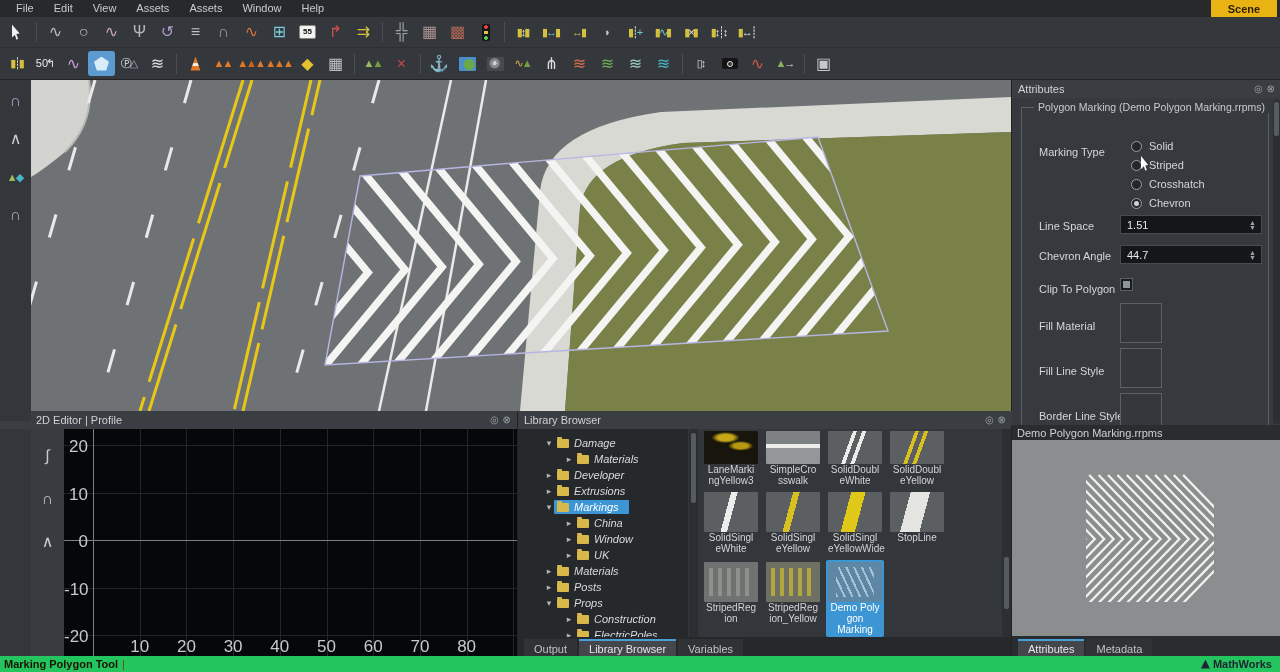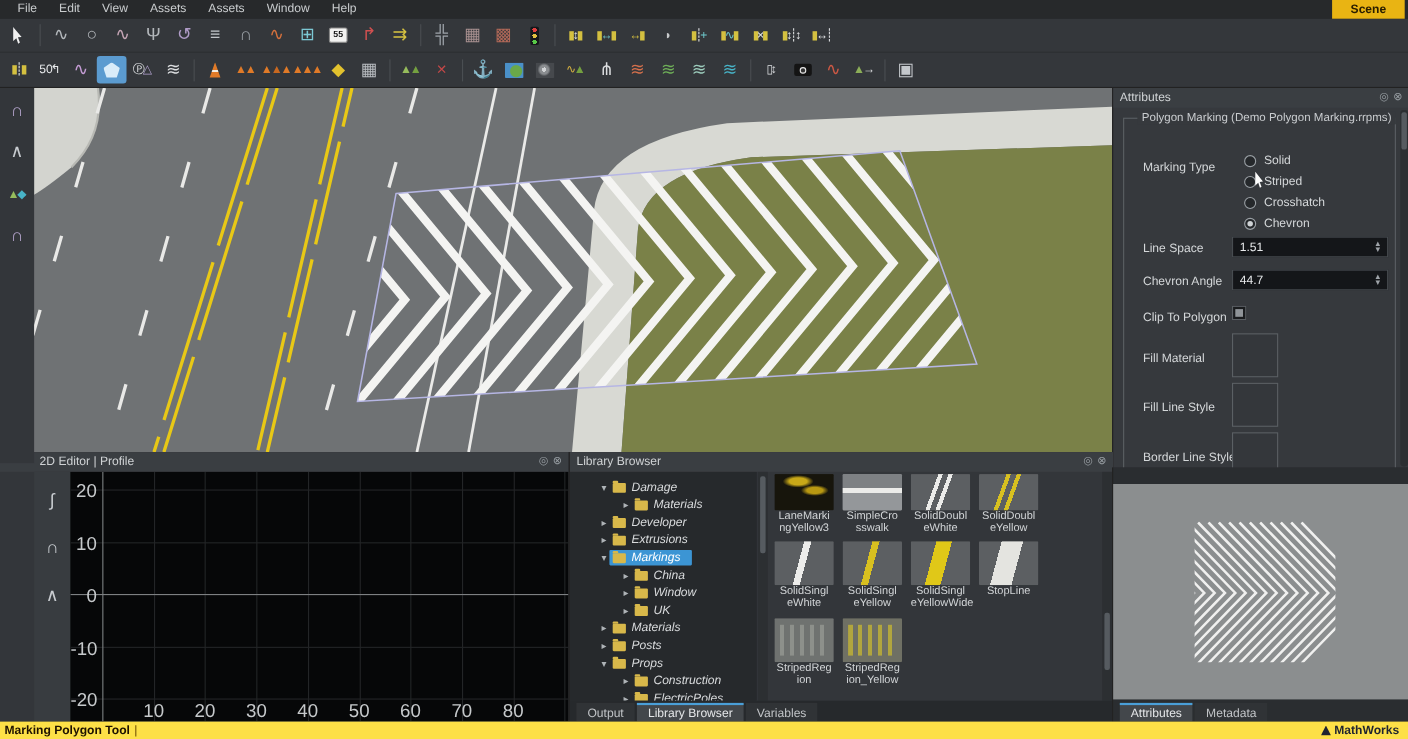--- a/index.html
+++ b/index.html
@@ -150,21 +150,21 @@
   .tab{height:17px;display:flex;align-items:center;padding:0 10px;font-size:11px;
       color:#c0c3c6;background:#303336;margin-right:2px;border-top:2px solid transparent;box-sizing:border-box;}
   .tab.active{background:#43474b;color:#e4e6e8;border-top:2px solid #4a9fd8;}
   
   #preview{position:absolute;left:1011px;top:425px;width:269px;height:231px;background:#2a2d30;
       overflow:hidden;border-left:1px solid #222;}
   #preview-head{height:15px;background:#2a2d30;display:flex;align-items:center;padding:0 5px;}
   #preview-body{position:absolute;left:0;top:15px;width:269px;height:196px;background:#8b8e8f;}
   #preview .tabbar{height:20px;background:#2a2d30;}
   
-  #statusbar{position:absolute;left:0;top:656px;width:1280px;height:16px;background:#fde047;
+  #statusbar{position:absolute;left:0;top:656px;width:1280px;height:16px;background:#22c55e;
       display:flex;align-items:center;font-size:11px;padding-left:4px;box-sizing:border-box;}
   #status-tool{font-weight:bold;color:#1e1200;}
   #status-sep{color:#6a4a00;margin:0 4px;}
   #status-msg{color:#4a2f00;}
   #brand{position:absolute;right:8px;display:flex;align-items:center;gap:3px;
       color:#1f2430;font-weight:bold;font-size:11px;}
   #brand .logo{width:9px;height:9px;background:#1f2430;
       clip-path:polygon(50% 0,100% 100%,0 100%);}
 </style>
 </head>
@@ -722,32 +722,40 @@
         <div class="tile" style="left: 1px; top: 131px;">
           <div class="thumb-img ti-striped" style="height: 40px;"></div>
           <div class="thumb-line">StripedReg</div>
           <div class="thumb-line">ion</div>
         </div>
         <div class="tile" style="left: 63px; top: 131px;">
           <div class="thumb-img ti-striped-yellow" style="height: 40px;"></div>
           <div class="thumb-line">StripedReg</div>
           <div class="thumb-line">ion_Yellow</div>
         </div>
+        <div class="tile selected" style="left: 125px; top: 131px;">
+          <div class="thumb-img ti-demo-chevron" style="height: 40px;"></div>
+          <div class="thumb-line">Demo Poly</div>
+          <div class="thumb-line">gon Marking</div>
+        </div>
       </div>
     <div id="thumb-scroll">
       <div class="v-thumb" style="left:2px;top:128px;height:52px;"></div>
     </div>
     <div class="tabbar" id="lib-tabs">
         <div class="tab">Output</div>
         <div class="tab active">Library Browser</div>
         <div class="tab">Variables</div>
       </div>
   </div>
 
   <div id="preview">
+    <div id="preview-head">
+      <span class="panel-title">Demo Polygon Marking.rrpms</span>
+    </div>
     <div id="preview-body">
       <svg width="269" height="196" viewBox="0 0 269 196">
         <rect x="0" y="0" width="269" height="196" fill="#8b8e8f"></rect>
         <clipPath id="pvClip">
             <rect x="74" y="34" width="128" height="128"></rect>
           </clipPath>
         <g id="pv-chevrons" clip-path="url(#pvClip)" stroke="#f0f0ef" stroke-width="2.3" fill="none">
             <polyline points="2,35 64,99 2,163"></polyline>
             <polyline points="11.400000000000006,35 73.4,99 11.400000000000006,163"></polyline>
             <polyline points="20.799999999999997,35 82.8,99 20.799999999999997,163"></polyline>

